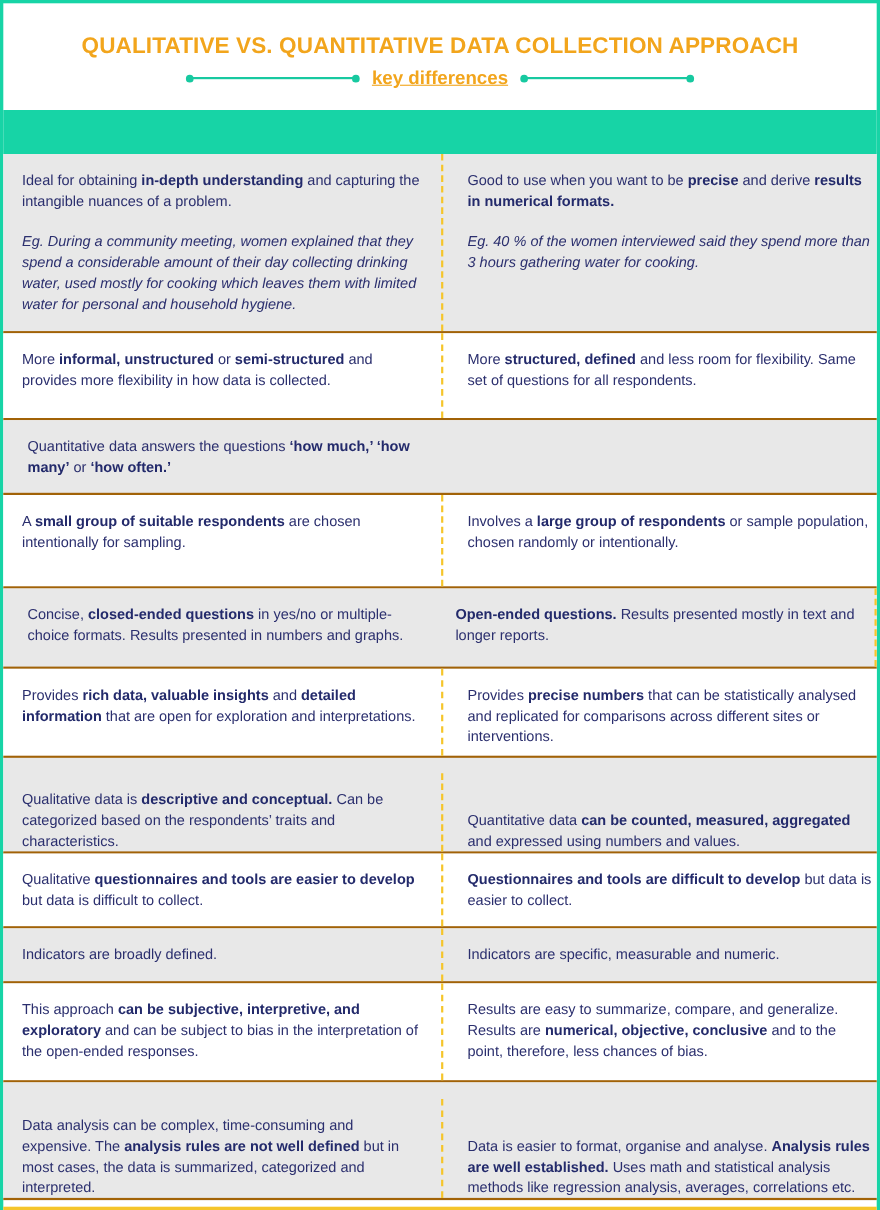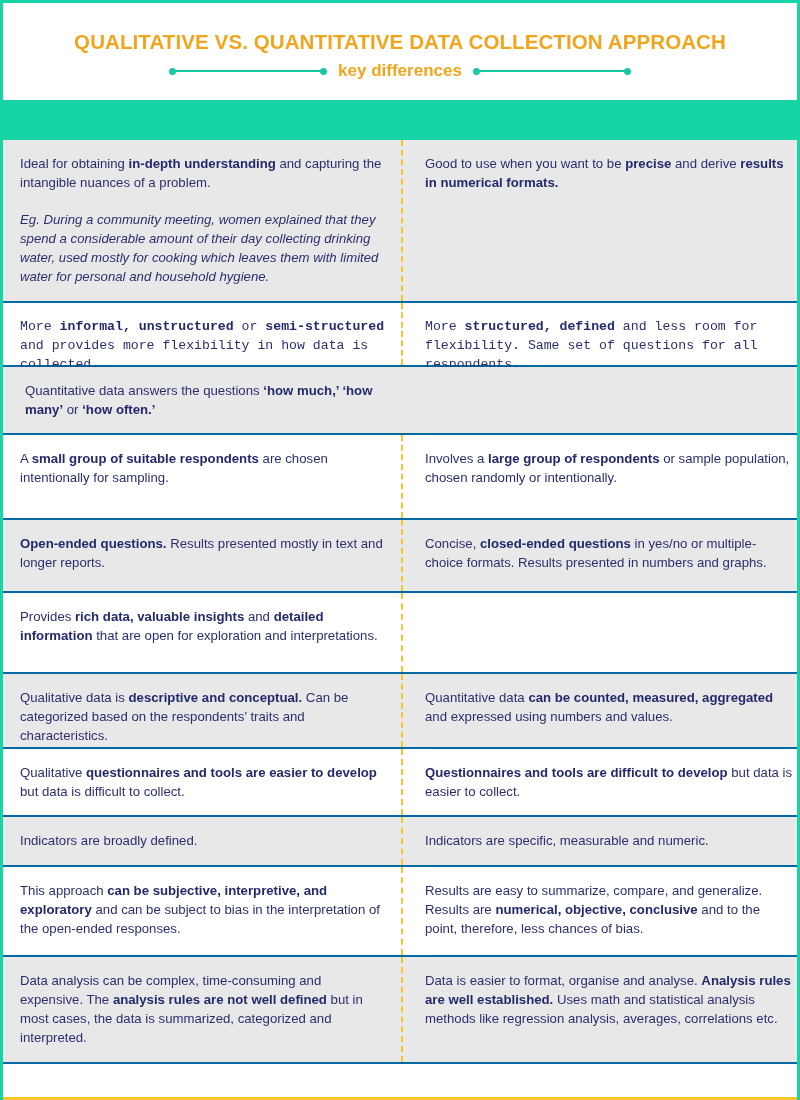--- a/index.html
+++ b/index.html
@@ -1,30 +1,30 @@
 <!DOCTYPE html>
 <html><head>
 <meta charset="utf-8">
 <style>
   html, body { margin:0; padding:0; }
   body { width:800px; height:1100px; overflow:hidden; background:#ffffff; font-family:"Liberation Sans", sans-serif; }
   .frame { position:relative; width:800px; height:1100px; box-sizing:border-box; border-left:3px solid #17d4a6; border-right:3px solid #17d4a6; border-top:3px solid #17d4a6; background:#fff; }
   .title-area { height:97px; position:relative; text-align:center; }
   .title { position:absolute; left:0; right:0; top:27px; font-family:"Liberation Sans", sans-serif; font-weight:700; font-size:20.5px; color:#f2a51c; letter-spacing:0.1px; }
   .subtitle-row { position:absolute; left:0; right:0; top:56px; height:24px; display:flex; align-items:center; justify-content:center; }
-  .subtitle { font-weight:700; font-size:17px; color:#f2a51c; margin:0 14px; }
+  .subtitle { font-weight:700; font-size:17px; color:#f2a51c; margin:0 14px;text-decoration:underline; }
   .line { position:relative; width:152px; height:2px; background:#17c9a0; }
   .line::before, .line::after { content:""; position:absolute; top:-2.5px; width:7px; height:7px; border-radius:50%; background:#17c9a0; }
   .line::before { left:-3px; } .line::after { right:-3px; }
   .header { height:40px; background:#17d4a6; display:flex; }
   .header div { flex:1; color:#ffffff; font-weight:700; font-size:17.5px; text-align:center; line-height:42px;margin-top:44px; }
   .header .h-left { padding-right:12px; }
   .header .h-right { padding-left:0; }
   .rows { position:relative; }
-  .row { display:flex; border-bottom:2px solid #0369a1; box-sizing:border-box; position:relative; }
+  .row { display:flex; border-bottom:2px solid #a16207; box-sizing:border-box; position:relative; }
   .row.grey { background:#e8e8e8; }
   .row.white { background:#ffffff; }
   .cell { box-sizing:border-box; font-size:13.2px; line-height:19px; color:#2b2f6e; padding-top:14px; }
   .cell b { color:#232a6b; font-weight:700; }
   .cell i { font-style:italic; }
   .cell.left { width:400px; padding-left:17px; padding-right:14px; border-right:2px dashed #f5c52a; }
   .cell.right { width:394px; padding-left:22px; padding-right:4px; }
   .cell p { margin:0; }
   .cell p + p { margin-top:18px; }
   .bottom-bar { position:absolute; left:0; right:0; bottom:0; height:3px; background:#f5c52a; }
@@ -46,23 +46,24 @@
     <div class="h-right">Quantitative Data Collection</div>
   </div>
   <div class="rows" id="rows">
       <div class="row grey" style="height: 163px;">
         <div class="cell left">
           <p><span>Ideal for obtaining </span><b>in-depth understanding</b><span> and capturing the intangible nuances of a problem.</span></p>
           <p><i>Eg. During a community meeting, women explained that they spend a considerable amount of their day collecting drinking water, used mostly for cooking which leaves them with limited water for personal and household hygiene.</i></p>
         </div>
         <div class="cell right">
           <p><span>Good to use when you want to be </span><b>precise</b><span> and derive </span><b>results in numerical formats.</b></p>
+          <p><i>Eg. 40 % of the women interviewed said they spend more than 3 hours gathering water for cooking.</i></p>
         </div>
       </div>
-      <div class="row white" style="height: 64px; font-family: Liberation Mono, monospace;">
+      <div class="row white" style="height: 79px;">
         <div class="cell left">
           <p><span>More </span><b>informal, unstructured</b><span> or </span><b>semi-structured</b><span> and provides more flexibility in how data is collected.</span></p>
         </div>
         <div class="cell right">
           <p><span>More </span><b>structured, defined</b><span> and less room for flexibility. Same set of questions for all respondents.</span></p>
         </div>
       </div>
       <div class="row grey" style="height: 68px;">
         <div class="cell right">
           <p><span>Quantitative data answers the questions </span><b>‘how much,’ ‘how many’</b><span> or </span><b>‘how often.’</b></p>
@@ -70,33 +71,36 @@
       </div>
       <div class="row white" style="height: 85px;">
         <div class="cell left">
           <p><span>A </span><b>small group of suitable respondents</b><span> are chosen intentionally for sampling.</span></p>
         </div>
         <div class="cell right">
           <p><span>Involves a </span><b>large group of respondents</b><span> or sample population, chosen randomly or intentionally.</span></p>
         </div>
       </div>
       <div class="row grey" style="height: 73px;">
+        <div class="cell right">
+          <p><span>Concise, </span><b>closed-ended questions</b><span> in yes/no or multiple-choice formats. Results presented in numbers and graphs.</span></p>
+        </div>
         <div class="cell left">
           <p><b>Open-ended questions.</b><span> Results presented mostly in text and longer reports.</span></p>
-        </div>
-        <div class="cell right">
-          <p><span>Concise, </span><b>closed-ended questions</b><span> in yes/no or multiple-choice formats. Results presented in numbers and graphs.</span></p>
         </div>
       </div>
       <div class="row white" style="height: 81px;">
         <div class="cell left">
           <p><span>Provides </span><b>rich data, valuable insights</b><span> and </span><b>detailed information</b><span> that are open for exploration and interpretations.</span></p>
         </div>
+        <div class="cell right">
+          <p><span>Provides </span><b>precise numbers</b><span> that can be statistically analysed and replicated for comparisons across different sites or interventions.</span></p>
+        </div>
       </div>
-      <div class="row grey" style="height: 75px;">
+      <div class="row grey" style="height: 87px; align-items: flex-end;">
         <div class="cell left">
           <p><span>Qualitative data is </span><b>descriptive and conceptual.</b><span> Can be categorized based on the respondents’ traits and characteristics.</span></p>
         </div>
         <div class="cell right">
           <p><span>Quantitative data </span><b>can be counted, measured, aggregated</b><span> and expressed using numbers and values.</span></p>
         </div>
       </div>
       <div class="row white" style="height: 68px;">
         <div class="cell left">
           <p><span>Qualitative </span><b>questionnaires and tools are easier to develop</b><span> but data is difficult to collect.</span></p>
@@ -114,21 +118,21 @@
         </div>
       </div>
       <div class="row white" style="height: 90px;">
         <div class="cell left">
           <p><span>This approach </span><b>can be subjective, interpretive, and exploratory</b><span> and can be subject to bias in the interpretation of the open-ended responses.</span></p>
         </div>
         <div class="cell right">
           <p><span>Results are easy to summarize, compare, and generalize. Results are </span><b>numerical, objective, conclusive</b><span> and to the point, therefore, less chances of bias.</span></p>
         </div>
       </div>
-      <div class="row grey" style="height: 107px;">
+      <div class="row grey" style="height: 107px; align-items: flex-end;">
         <div class="cell left">
           <p><span>Data analysis can be complex, time-consuming and expensive. The </span><b>analysis rules are not well defined</b><span> but in most cases, the data is summarized, categorized and interpreted.</span></p>
         </div>
         <div class="cell right">
           <p><span>Data is easier to format, organise and analyse. </span><b>Analysis rules are well established.</b><span> Uses math and statistical analysis methods like regression analysis, averages, correlations etc.</span></p>
         </div>
       </div>
     </div>
   <div class="bottom-bar"></div>
 </div>

